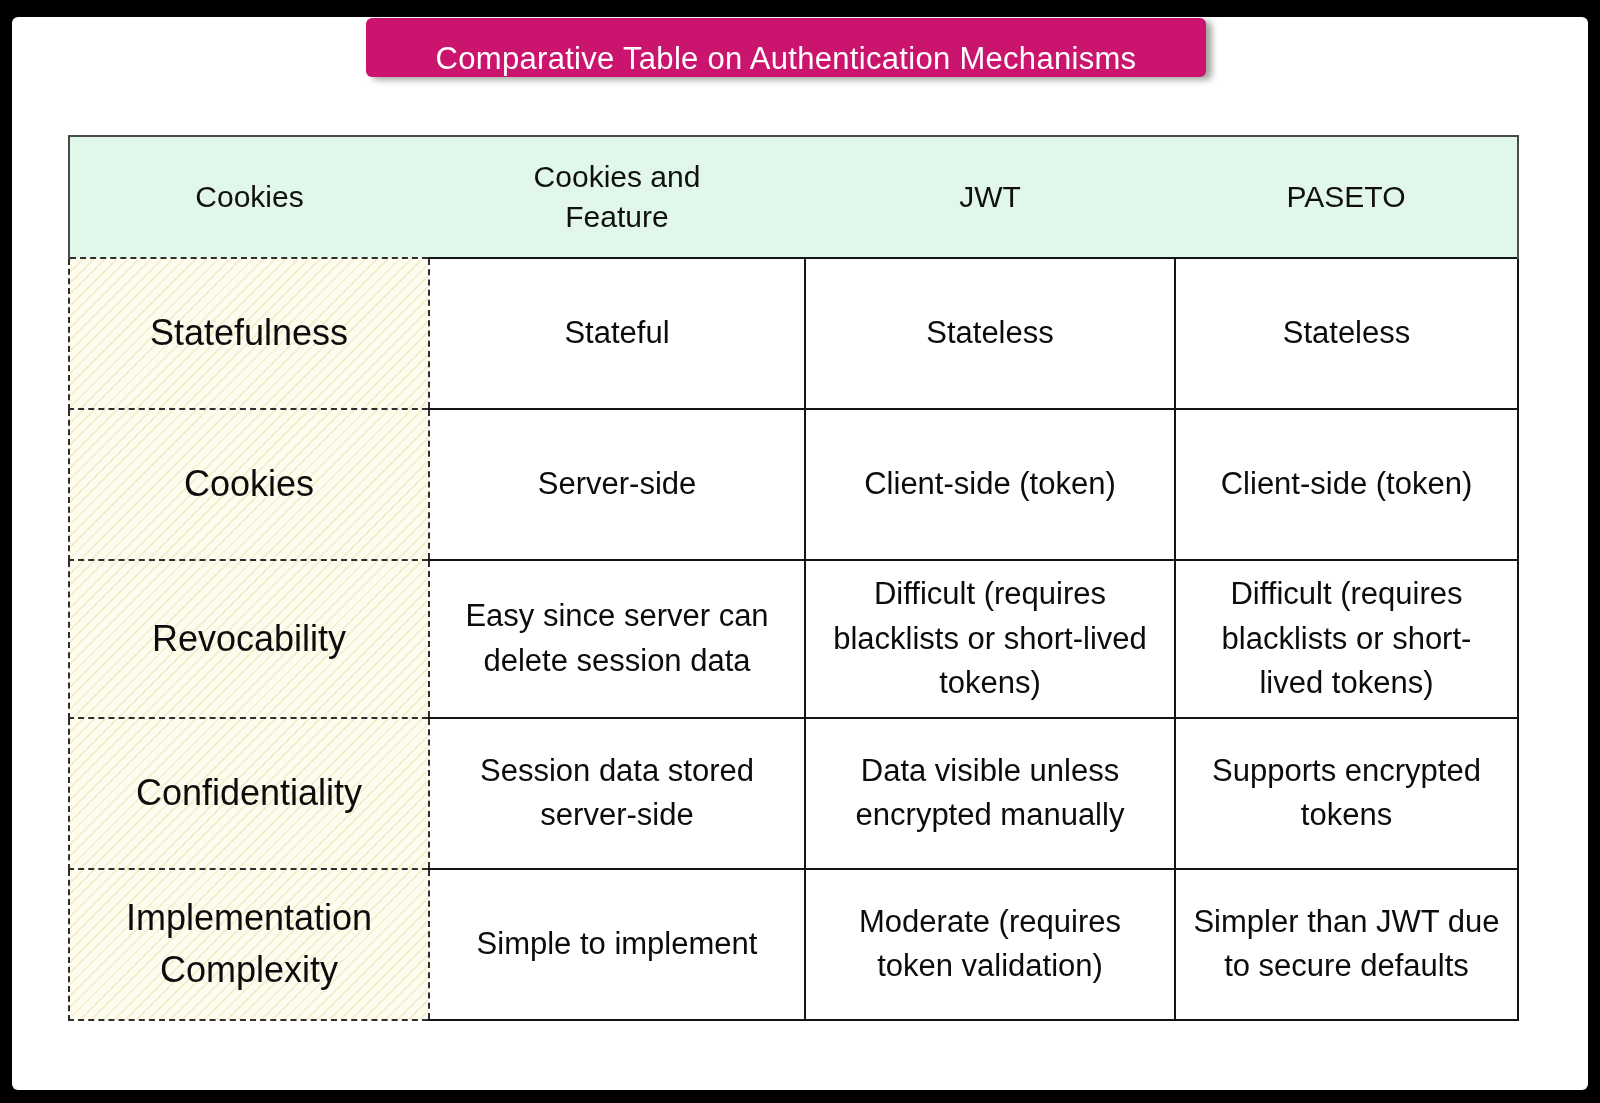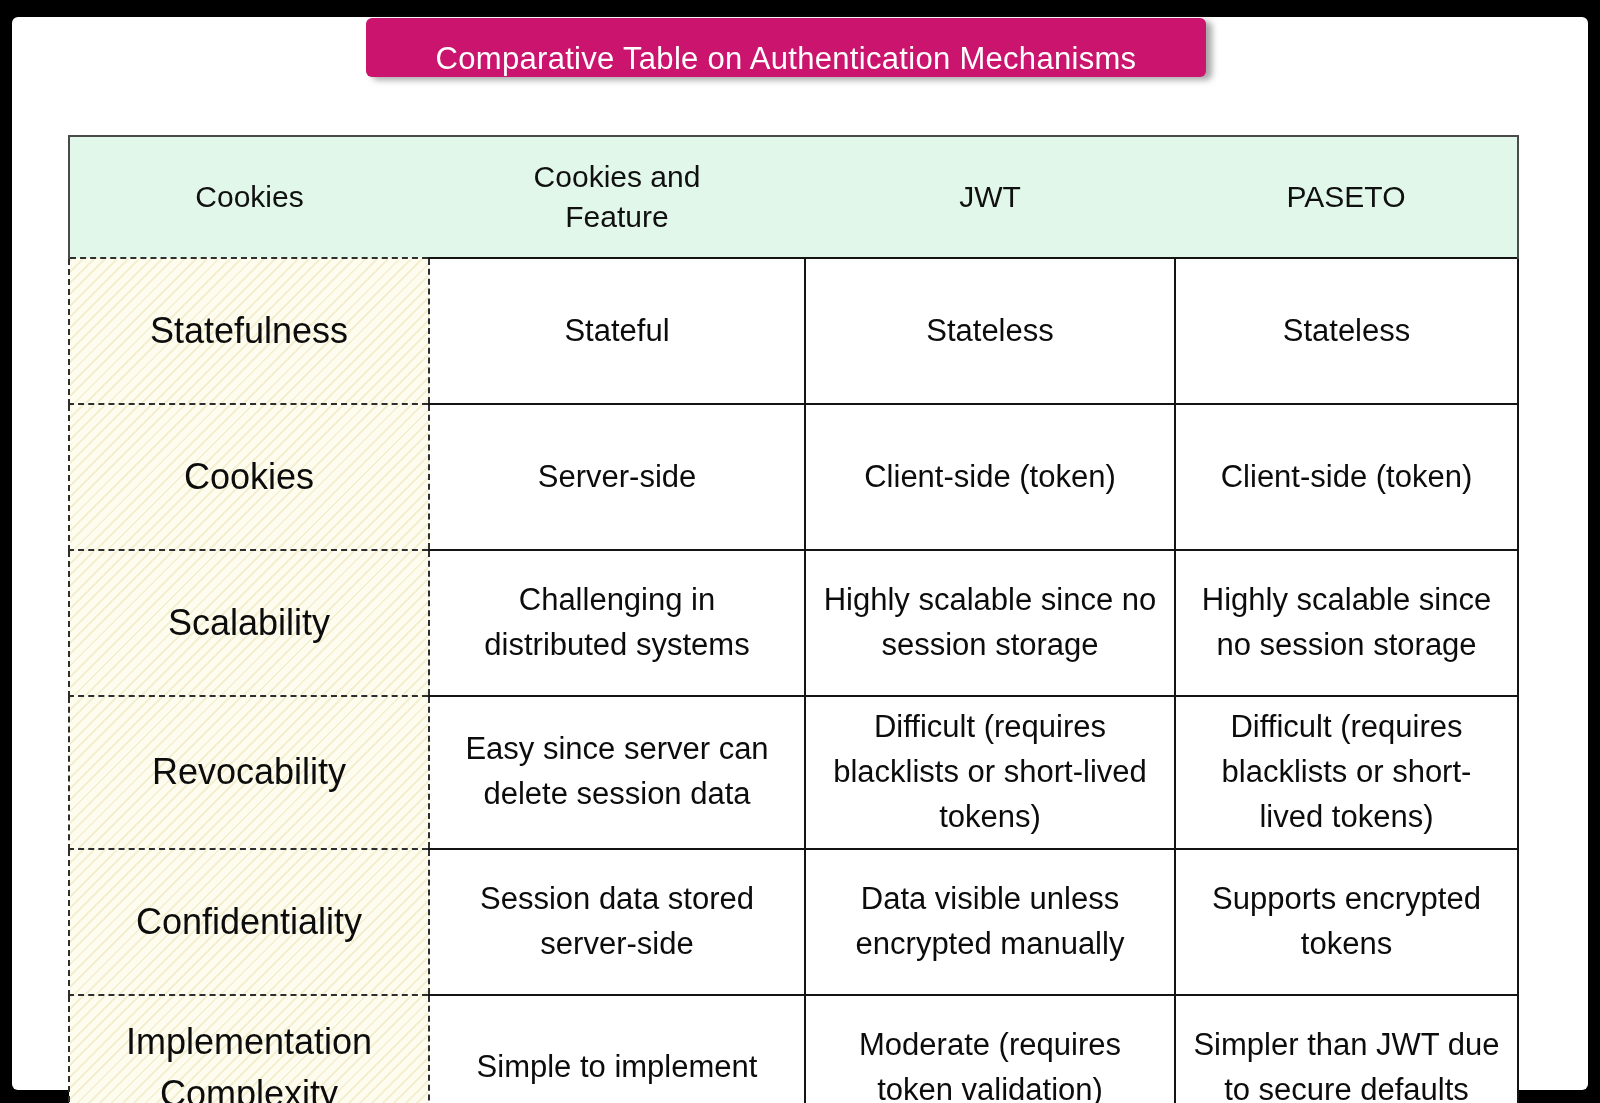--- a/index.html
+++ b/index.html
@@ -133,26 +133,20 @@
         <td class="cell">Stateless</td>
         <td class="cell">Stateless</td>
       </tr>
       <tr>
         <td class="feature">Cookies</td>
         <td class="cell firstdata">Server-side</td>
         <td class="cell">Client-side (token)</td>
         <td class="cell">Client-side (token)</td>
       </tr>
       <tr>
-        <td class="feature">Scalability</td>
-        <td class="cell firstdata">Challenging in distributed systems</td>
-        <td class="cell">Highly scalable since no session storage</td>
-        <td class="cell">Highly scalable since no session storage</td>
-      </tr>
-      <tr>
         <td class="feature">Revocability</td>
         <td class="cell firstdata">Easy since server can delete session data</td>
         <td class="cell">Difficult (requires blacklists or short-lived tokens)</td>
         <td class="cell">Difficult (requires blacklists or short-lived tokens)</td>
       </tr>
       <tr>
         <td class="feature">Confidentiality</td>
         <td class="cell firstdata">Session data stored server-side</td>
         <td class="cell">Data visible unless encrypted manually</td>
         <td class="cell">Supports encrypted tokens</td>

